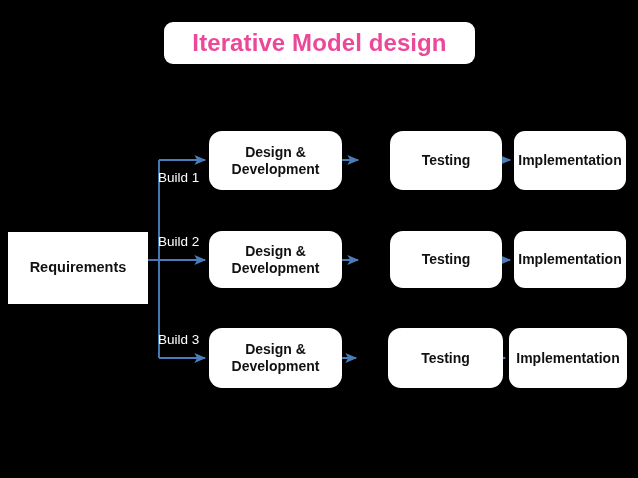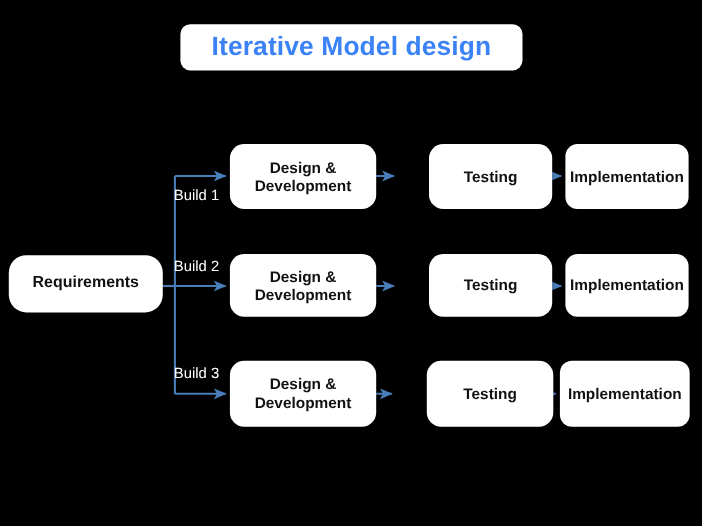--- a/index.html
+++ b/index.html
@@ -32,35 +32,35 @@
   }
 
   .title-bar {
     position: absolute;
     left: 164px;
     top: 22px;
     width: 311px;
     height: 42px;
     border-radius: 9px;
     background: #ffffff;
-    color: #3b82f6;
+    color: #ec4899;
     display: flex;
     align-items: center;
     justify-content: center;
     font-size: 24px;
     font-weight: bold;
     letter-spacing: 0.1px;
   }
 
   .node-requirements {
     left: 8px;
     top: 232px;
     width: 140px;
-    height: 52px;
-    border-radius: 16px;
+    height: 72px;
+    border-radius: 0;
     font-size: 14.5px;
   }
 
   .node-design {
     width: 133px;
     border-radius: 13px;
     font-size: 14px;
     align-items: center;
   }
   .node-testing {

